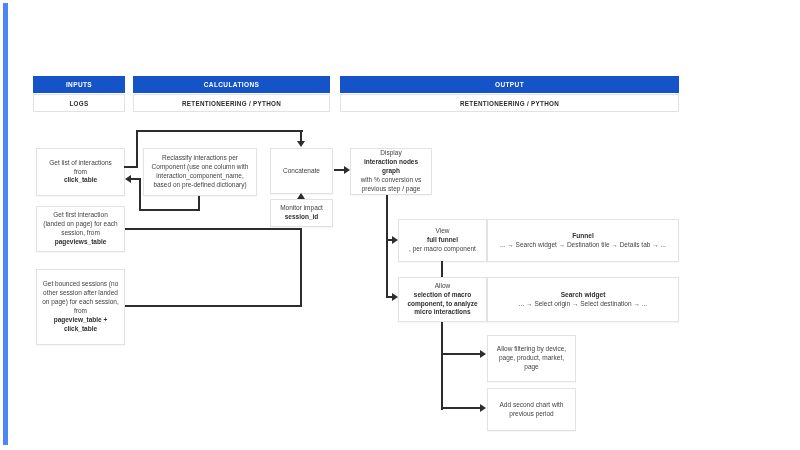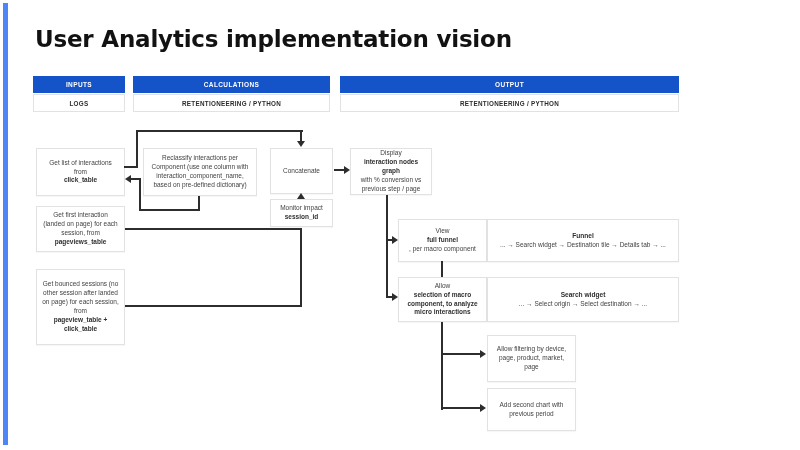--- a/index.html
+++ b/index.html
@@ -25,21 +25,20 @@
   .ar-l{border-top:4px solid transparent;border-bottom:4px solid transparent;border-right:6px solid var(--line,#2d2d2d);}
   .ar-r{border-top:4px solid transparent;border-bottom:4px solid transparent;border-left:6px solid var(--line,#2d2d2d);}
 </style>
 </head>
 <body>
 
 <div class="slide">
 
   <div class="accent-bar"></div>
 
-  <h1 class="title">User Analytics implementation vision</h1>
 
   <div class="colhead" style="left:33px;top:76px;width:92px;">INPUTS</div>
   <div class="colsub" style="left:33px;top:94px;width:92px;">LOGS</div>
 
   <div class="colhead" style="left:133px;top:76px;width:197px;">CALCULATIONS</div>
   <div class="colsub" style="left:133px;top:94px;width:197px;">RETENTIONEERING / PYTHON</div>
 
   <div class="colhead" style="left:340px;top:76px;width:339px;">OUTPUT</div>
   <div class="colsub" style="left:340px;top:94px;width:339px;">RETENTIONEERING / PYTHON</div>
 

